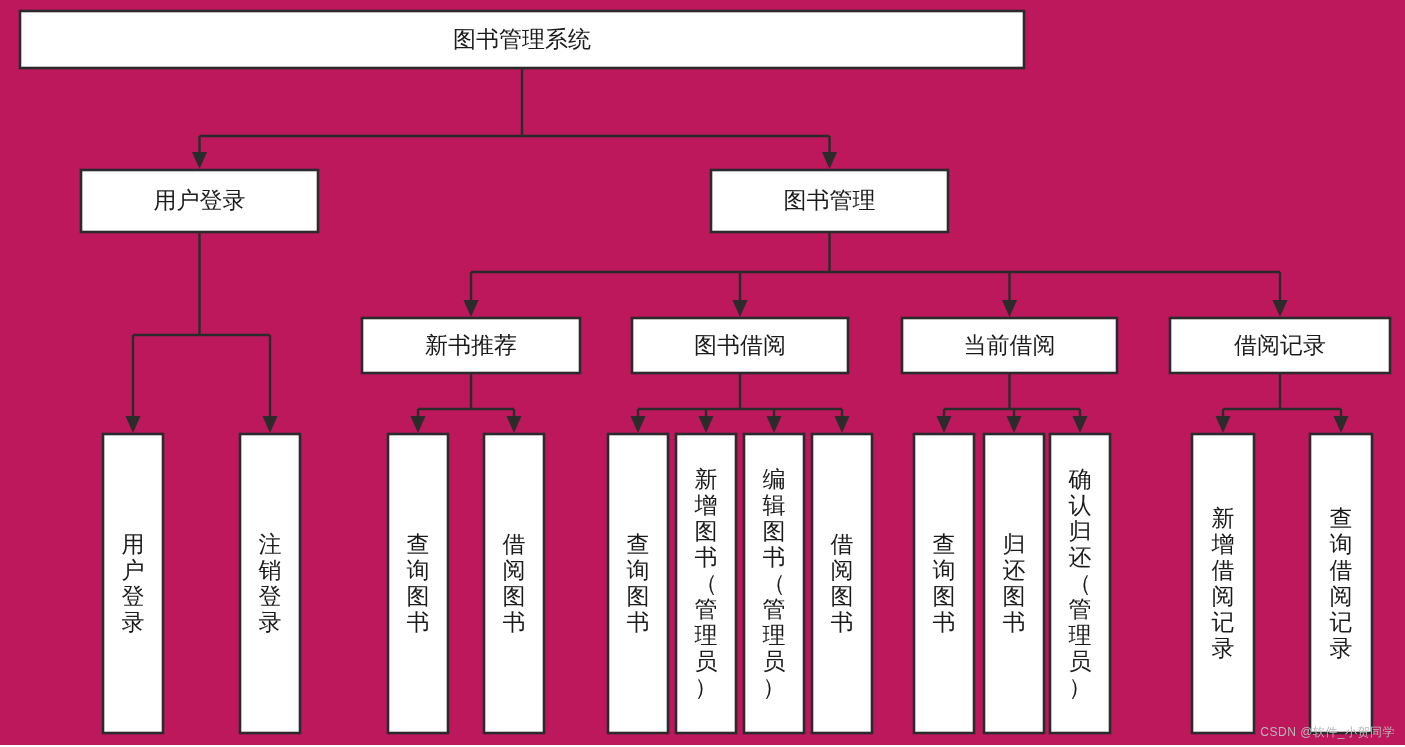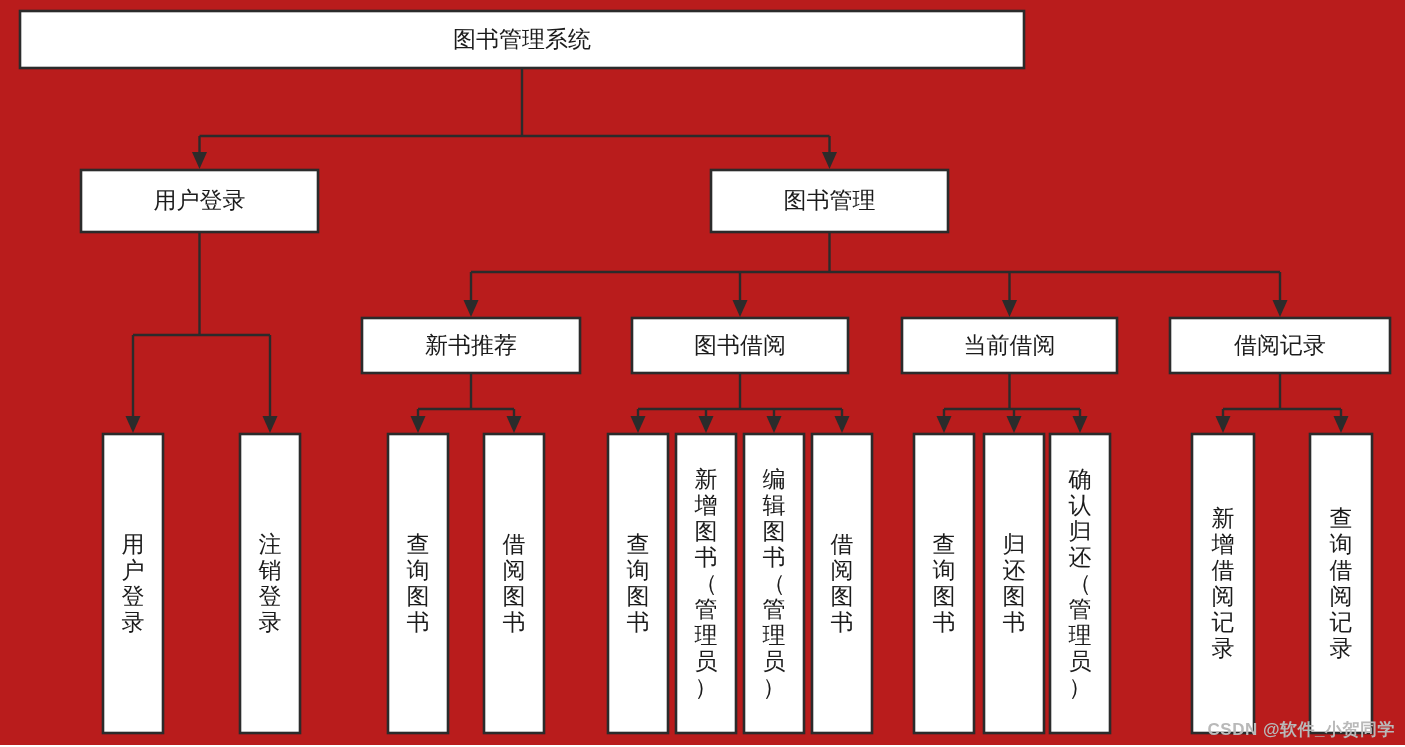--- a/index.html
+++ b/index.html
@@ -7,21 +7,21 @@
     padding: 0;
     background: #ffffff;
   }
   body {
     font-family: "Liberation Sans", "DejaVu Sans", sans-serif;
   }
   #canvas {
     position: relative;
     width: 1405px;
     height: 745px;
-    background: #b91c1c;
+    background: #be185d;
     overflow: hidden;
   }
   svg.diagram {
     position: absolute;
     left: 0;
     top: 0;
     width: 1405px;
     height: 747px;
   }
   .node-box {
@@ -49,26 +49,25 @@
   }
   .arrow-head {
     fill: #2b2b2b;
     stroke: none;
   }
   .watermark {
     position: absolute;
     right: 10px;
     bottom: 4px;
     font-family: "Liberation Sans", "DejaVu Sans", sans-serif;
-    font-size: 17px;
+    font-size: 12px;
     color: #b9b9b9;
     letter-spacing: 0.5px;
     white-space: nowrap;
     user-select: none;
-    font-weight: bold;
   }
 </style>
 </head>
 <body>
 
 <div id="canvas">
   <svg class="diagram" viewBox="0 0 1405 747">
     <defs></defs>
     <g id="connector-layer">
         <path d="M522 68 L522 136" class="connector"></path>

